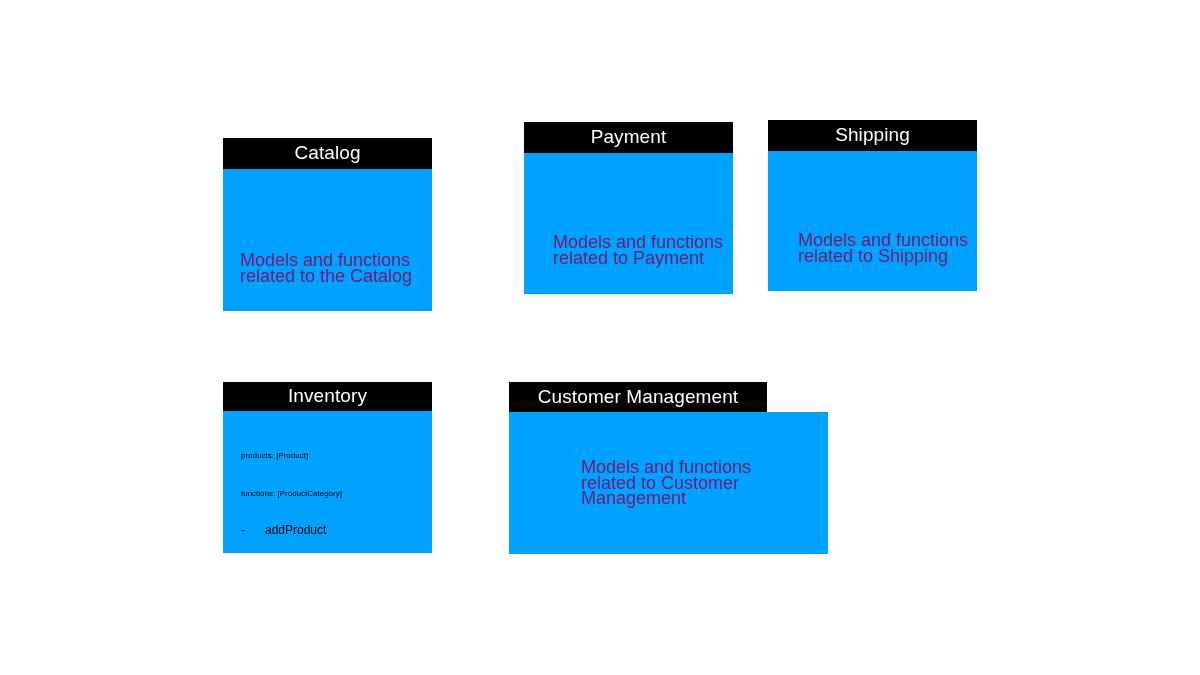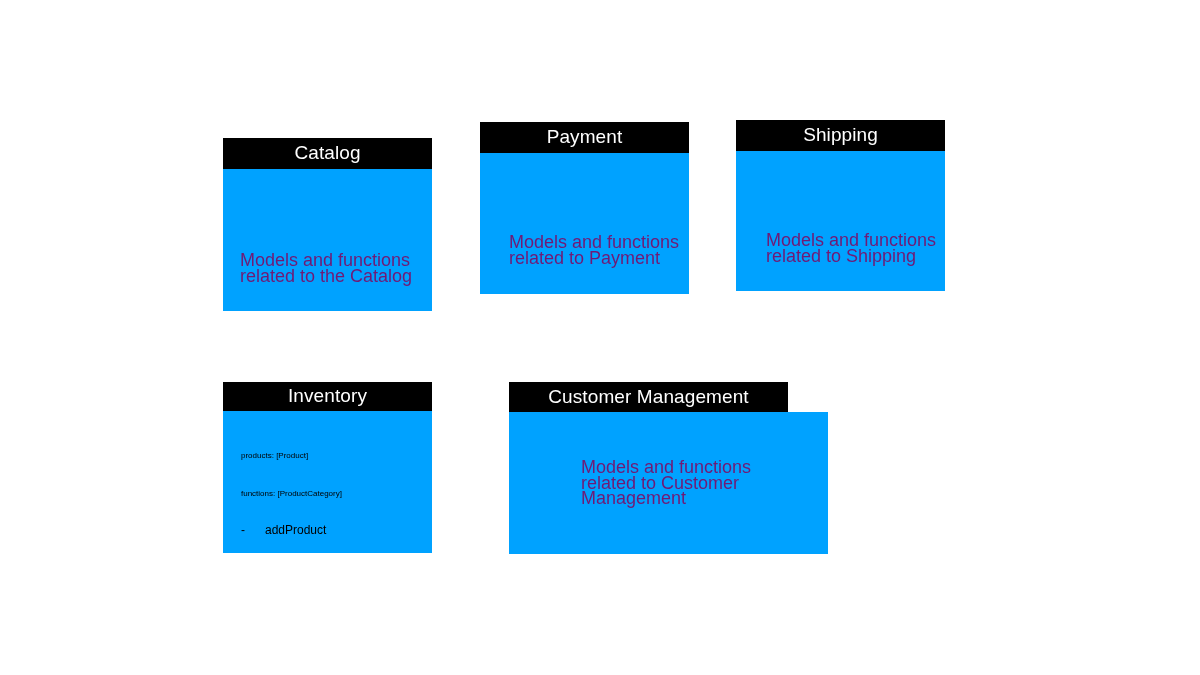--- a/index.html
+++ b/index.html
@@ -70,36 +70,36 @@
     line-height: 15.5px;
     white-space: pre-line;
   }
 
   
   #card-catalog      { left: 223px; top: 138px; width: 237px; height: 173px; }
   #card-catalog   .card-header { width: 209px; height: 31px; }
   #card-catalog   .card-body   { top: 31px; width: 209px; height: 142px; }
   #card-catalog   .card-desc   { left: 17px; top: 84px; width: 180px; }
 
-  #card-payment      { left: 480px; top: 122px; width: 209px; height: 172px; }
+  #card-payment      { left: 524px; top: 122px; width: 209px; height: 172px; }
   #card-payment   .card-header { width: 209px; height: 31px; }
   #card-payment   .card-body   { top: 31px; width: 209px; height: 141px; }
   #card-payment   .card-desc   { left: 29px; top: 82px; width: 175px; }
 
-  #card-shipping     { left: 736px; top: 120px; width: 207px; height: 171px; }
+  #card-shipping     { left: 768px; top: 120px; width: 207px; height: 171px; }
   #card-shipping  .card-header { width: 209px; height: 31px; }
   #card-shipping  .card-body   { top: 31px; width: 209px; height: 140px; }
   #card-shipping  .card-desc   { left: 30px; top: 82px; width: 175px; }
 
   #card-inventory    { left: 223px; top: 382px; width: 218px; height: 171px; }
   #card-inventory .card-header { width: 209px; height: 29px; }
   #card-inventory .card-body   { top: 29px; width: 209px; height: 142px; }
 
   #card-customer     { left: 509px; top: 382px; width: 321px; height: 172px; }
-  #card-customer  .card-header { width: 279px; height: 30px; }
+  #card-customer  .card-header { width: 258px; height: 30px; }
   #card-customer  .card-body   { top: 30px; width: 319px; height: 142px; }
   #card-customer  .card-desc   { left: 72px; top: 48px; width: 190px; }
 
   
   .member-list {
     position: absolute;
     left: 0;
     top: 0;
     width: 209px;
     height: 142px;

